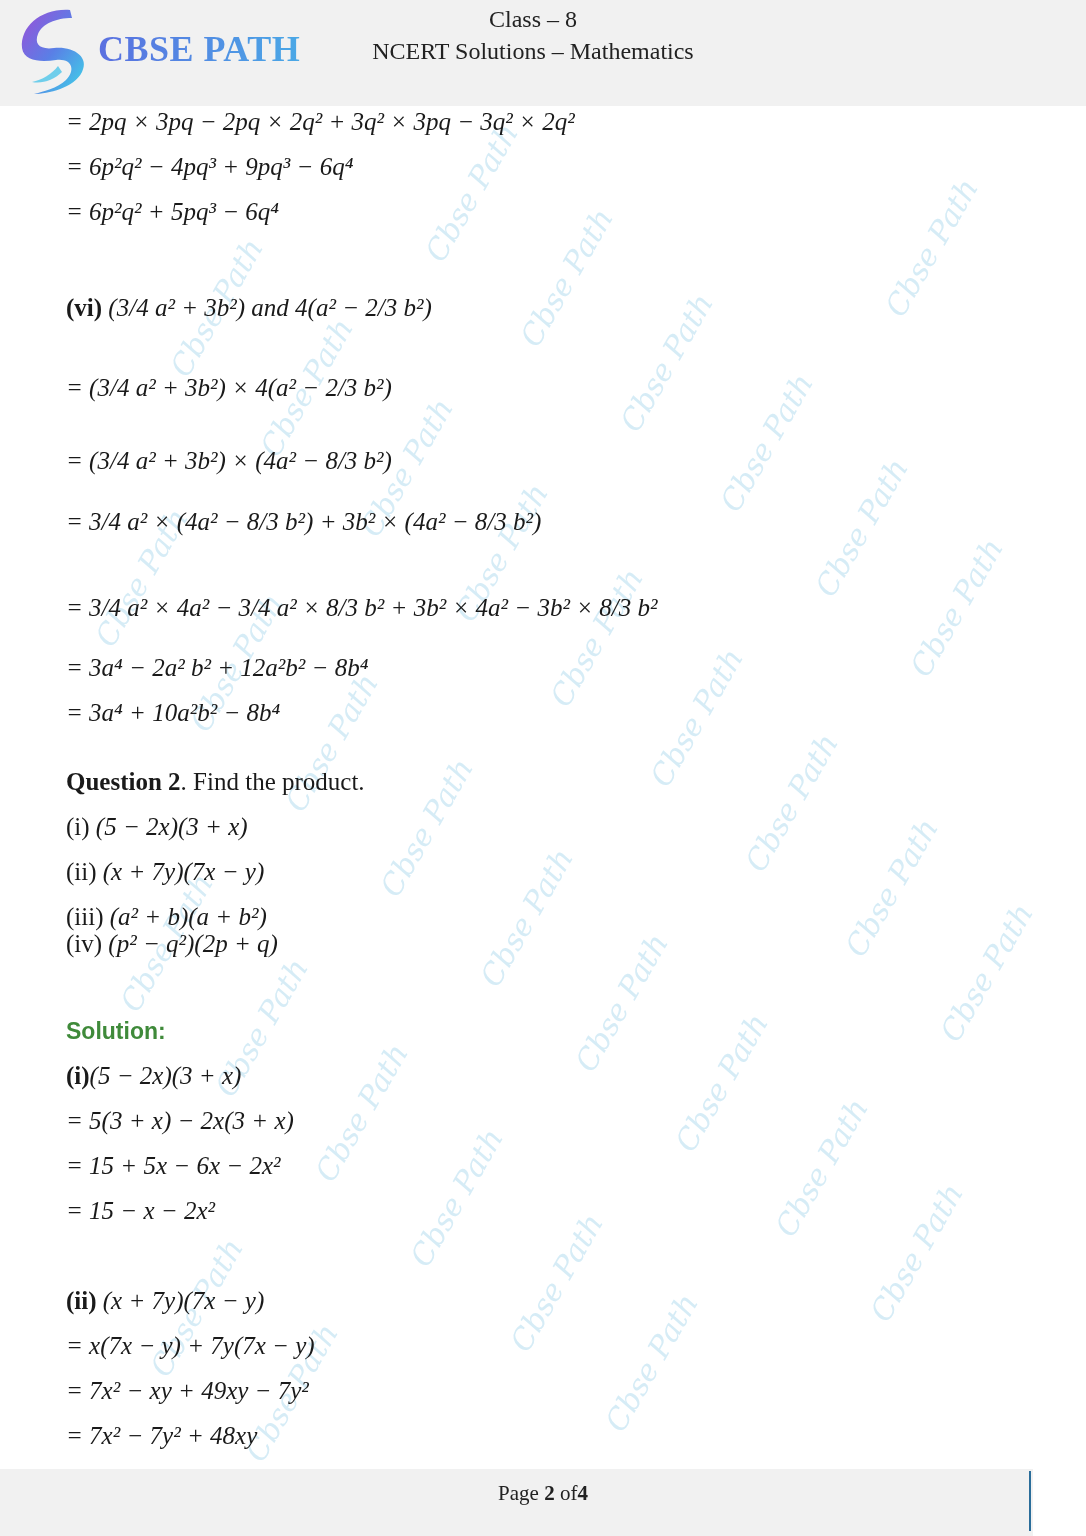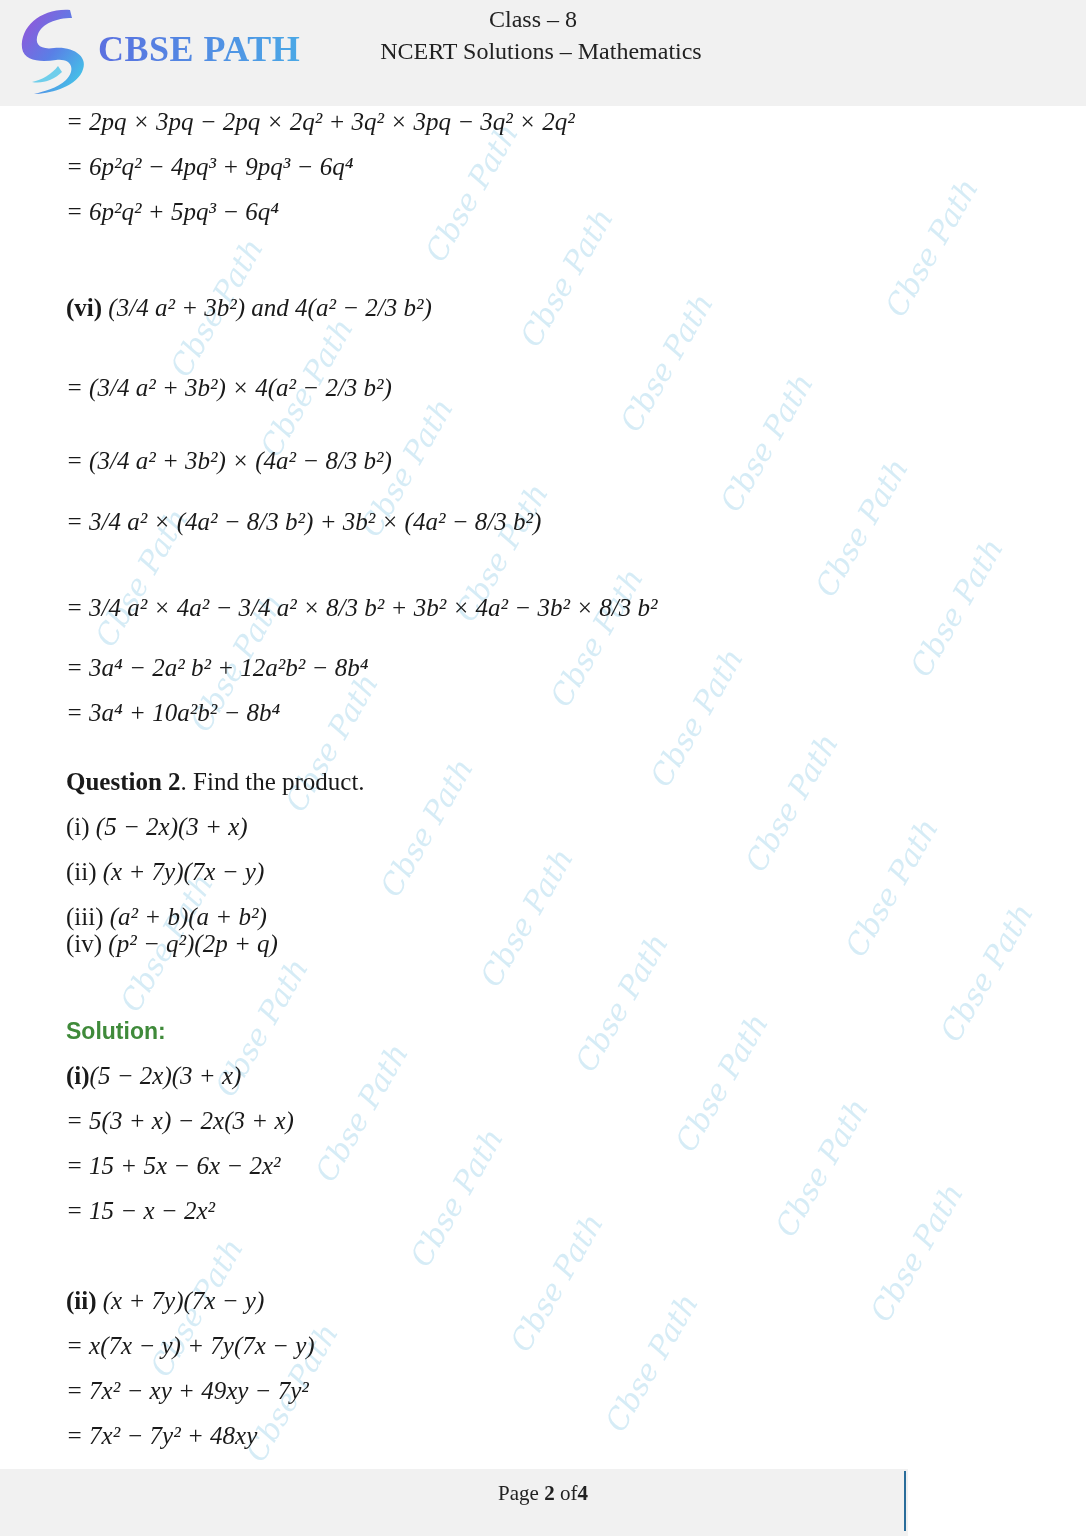--- a/index.html
+++ b/index.html
@@ -16,42 +16,42 @@
     position: absolute; left: 98px; top: 28px; font-family: "Liberation Serif", serif;
     font-weight: bold; font-size: 36px; letter-spacing: 0.5px;
     background: linear-gradient(90deg, #5a6fe0 0%, #4aa8e6 100%);
     -webkit-background-clip: text; background-clip: text; color: transparent;
   }
   .hdr-line {
     position: absolute; left: 0; width: 1066px; text-align: center;
     font-family: "Liberation Serif", serif; font-size: 24px; color: #222;
   }
   .hdr-1 { top: 6px; }
-  .hdr-2 { top: 38px; margin-left: 8px; }
+  .hdr-2 { top: 38px; }
   .hdr-3 { top: 72px; }
 
   .content { position: absolute; left: 66px; top: 104px; width: 960px; }
   .line {
     position: absolute; left: 0; white-space: nowrap;
     font-family: "Liberation Serif", serif; font-size: 25px; color: #1a1a1a;
   }
   .m { font-style: italic; }
   .b { font-weight: bold; }
 
   .q-title { font-weight: bold; }
   .solution { color: #3f8a3a; font-weight: bold; font-family: "Liberation Sans", sans-serif; font-size: 23px; }
 
   .watermark {
     position: absolute; font-family: "DejaVu Serif", serif; font-style: italic;
     font-size: 30px; color: #cfe9f5; transform: rotate(-60deg);
     white-space: nowrap; pointer-events: none; opacity: 0.85;
   }
 
   .footer {
-    position: absolute; left: 0; top: 1469px; width: 908px; height: 67px;
+    position: absolute; left: 0; top: 1469px; width: 1033px; height: 67px;
     background: #f1f1f1;
   }
   .page-num {
     position: absolute; left: 0; top: 12px; width: 1086px; text-align: center;
     font-family: "Liberation Serif", serif; font-size: 21px; color: #222;
   }
   .page-num .b { font-weight: bold; }
   .footer-bar { position: absolute; right: 2px; top: 2px; width: 2px; height: 60px; background: #2a6d9a; }
 </style>
 </head>

